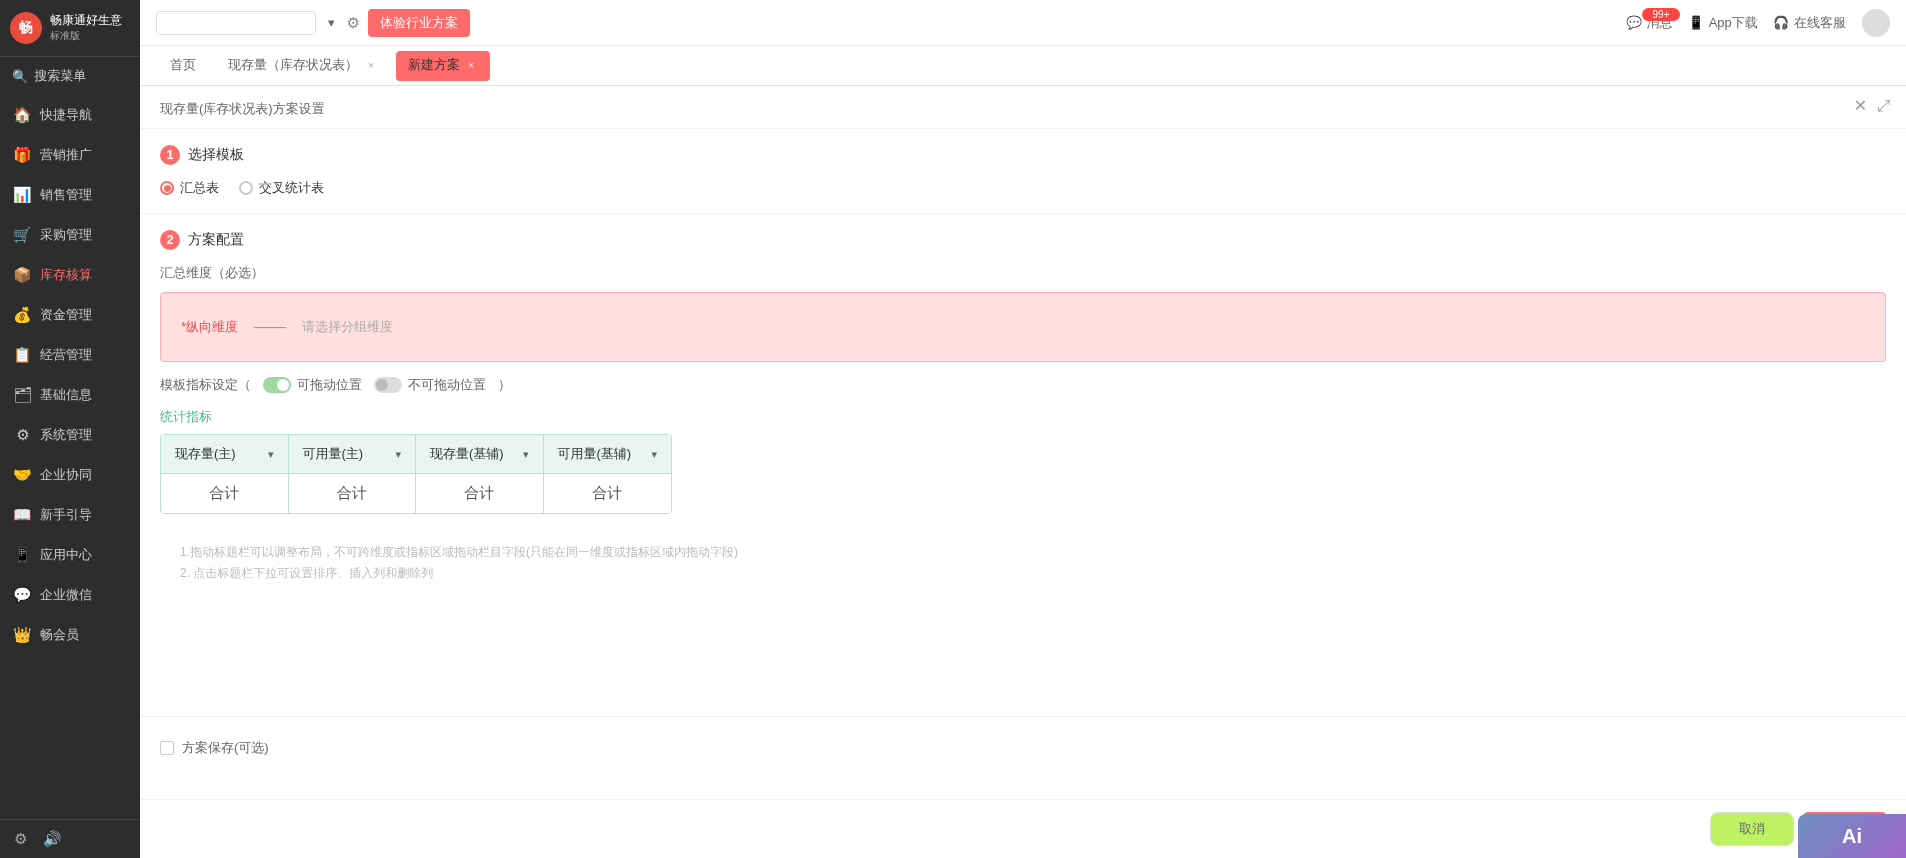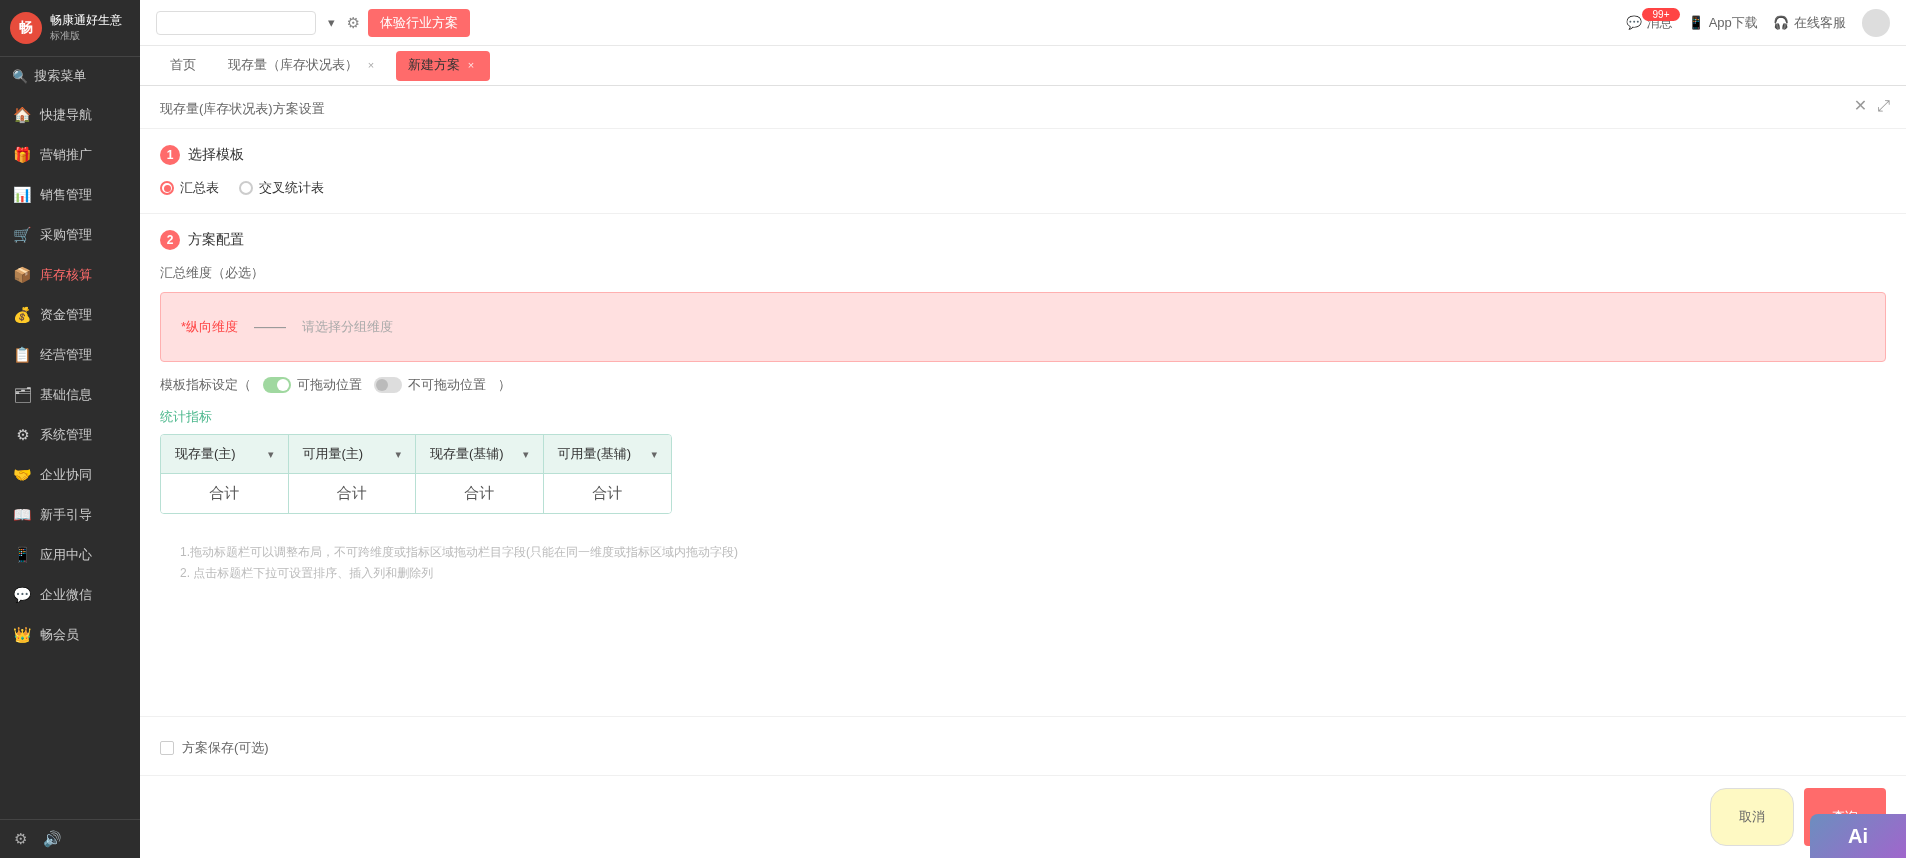--- a/index.html
+++ b/index.html
@@ -248,22 +248,22 @@
     .panel-footer {
       position: absolute; bottom: 0; right: 0;
       padding: 12px 20px;
       display: flex; gap: 10px;
       background: #fff;
       border-top: 1px solid #f0f0f0;
       width: 100%;
       justify-content: flex-end;
     }
     .btn-cancel {
-      background: #fef9c3; border: 1px solid #ddd;
-      border-radius: 16px; padding: 19px 28px;
+      background: #bef264; border: 1px solid #ddd;
+      border-radius: 8px; padding: 7px 28px;
       font-size: 13px; color: #666; cursor: pointer;
     }
     .btn-query {
       background: #ff6b6b; border: none;
       border-radius: 4px; padding: 7px 28px;
       font-size: 13px; color: #fff; cursor: pointer;
     }
 
     
     .sidebar-scroll { flex: 1; overflow-y: auto; }
@@ -273,21 +273,21 @@
     
     .panel-topright {
       position: absolute; top: 10px; right: 16px;
       display: flex; gap: 10px; align-items: center;
     }
     .panel-topright-btn { cursor: pointer; color: #999; font-size: 16px; }
 
     
     .ai-badge {
       position: fixed; bottom: 0; right: 0;
-      width: 96px; height: 44px;
+      width: 108px; height: 44px;
       background: linear-gradient(135deg, #6c8ebf, #a066cc);
       display: flex; align-items: center; justify-content: center;
       color: #fff; font-size: 20px; font-weight: bold;
       border-radius: 8px 0 0 0;
       cursor: pointer;
     }
   </style>
 </head>
 <body>
 

